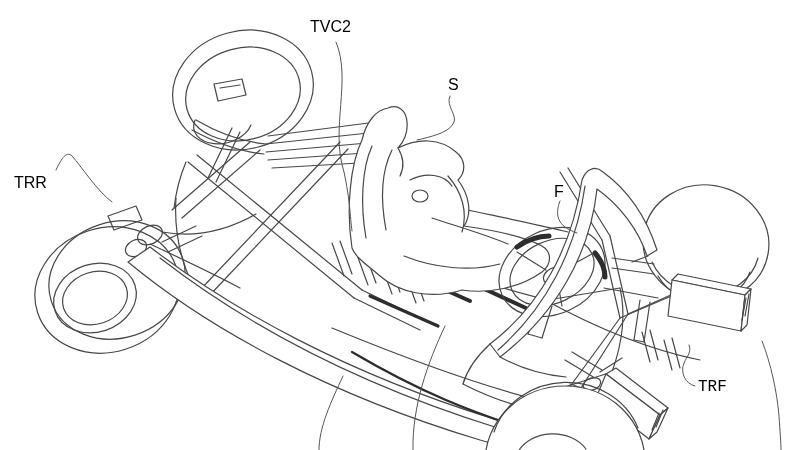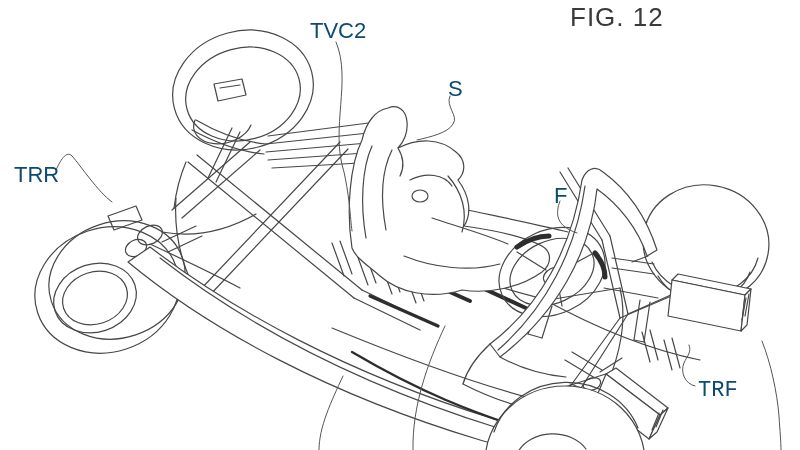--- a/index.html
+++ b/index.html
@@ -6,26 +6,26 @@
   .stage{
     position:relative;width:800px;height:450px;background:#ffffff;
     overflow:hidden;font-family:"Liberation Sans",sans-serif;
   }
   .drawing{position:absolute;left:0;top:0;width:800px;height:450px;}
   .fig-title{
     position:absolute;left:570px;top:2px;font-size:26px;letter-spacing:1px;
     color:#3a3a3a;white-space:nowrap;
   }
   .lbl{
-    position:absolute;font-size:22px;color:#0c4a6e;white-space:nowrap;
+    position:absolute;font-size:16px;color:#000000;white-space:nowrap;
   }
   .lbl-tvc2{left:310px;top:18px;}
   .lbl-s{left:448px;top:76px;}
   .lbl-f{left:554px;top:183px;}
-  .lbl-trr{left:14px;top:162px;}
+  .lbl-trr{left:14px;top:174px;}
   .lbl-trf{left:698px;top:378px;font-family:Liberation Mono, monospace;}
   svg *{vector-effect:non-scaling-stroke;}
 </style>
 </head>
 <body>
 
 <div class="stage">
 
   <svg class="drawing" viewBox="0 0 800 450" fill="none" stroke="#474747" stroke-width="1.2" stroke-linecap="round" stroke-linejoin="round">
 
@@ -196,19 +196,18 @@
       <path d="M450,96 C445,106 459,116 453,124 C448,133 430,137 417,140"></path>
       <path d="M560,201 C555,214 556,226 577,233"></path>
       <path d="M56,170 C62,157 67,151 72,156 C81,166 98,192 112,202"></path>
       <path d="M695,386 C685,384 680,372 684,363 C687,356 692,352 689,345"></path>
       <path d="M343,376 C331,402 319,427 319,450"></path>
       <path d="M445,326 C428,362 412,406 413,450"></path>
       <path d="M762,341 C771,364 777,392 779,416 C780,432 781,442 781,450"></path>
     </g>
   </svg>
 
-  <div class="fig-title">FIG. 12</div>
   <div class="lbl lbl-tvc2">TVC2</div>
   <div class="lbl lbl-s">S</div>
   <div class="lbl lbl-f">F</div>
   <div class="lbl lbl-trr">TRR</div>
   <div class="lbl lbl-trf">TRF</div>
 </div>
 
 </body></html>

